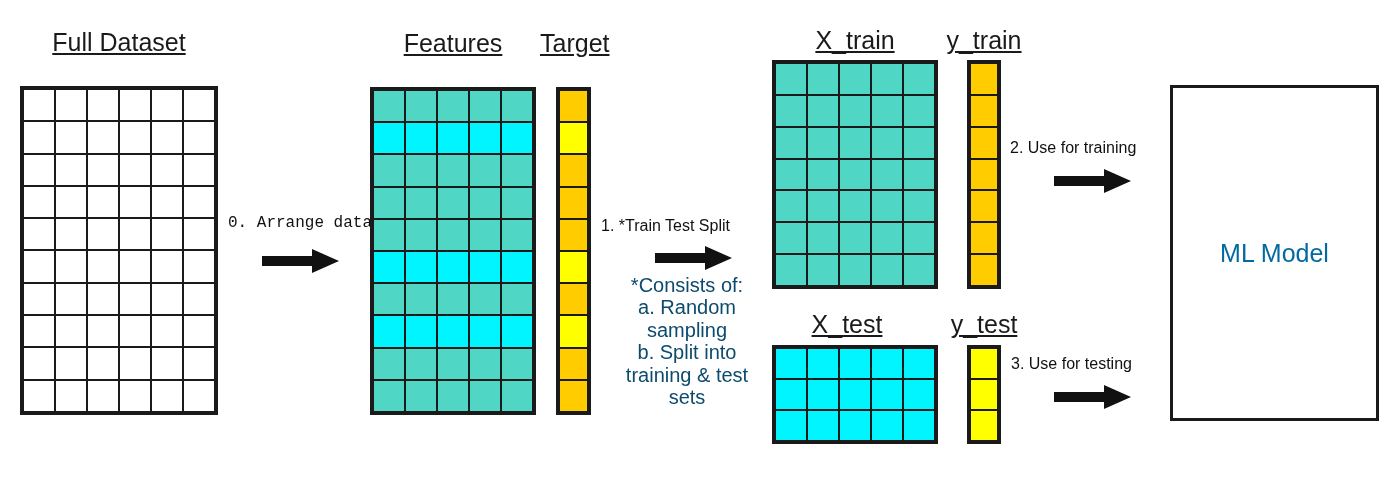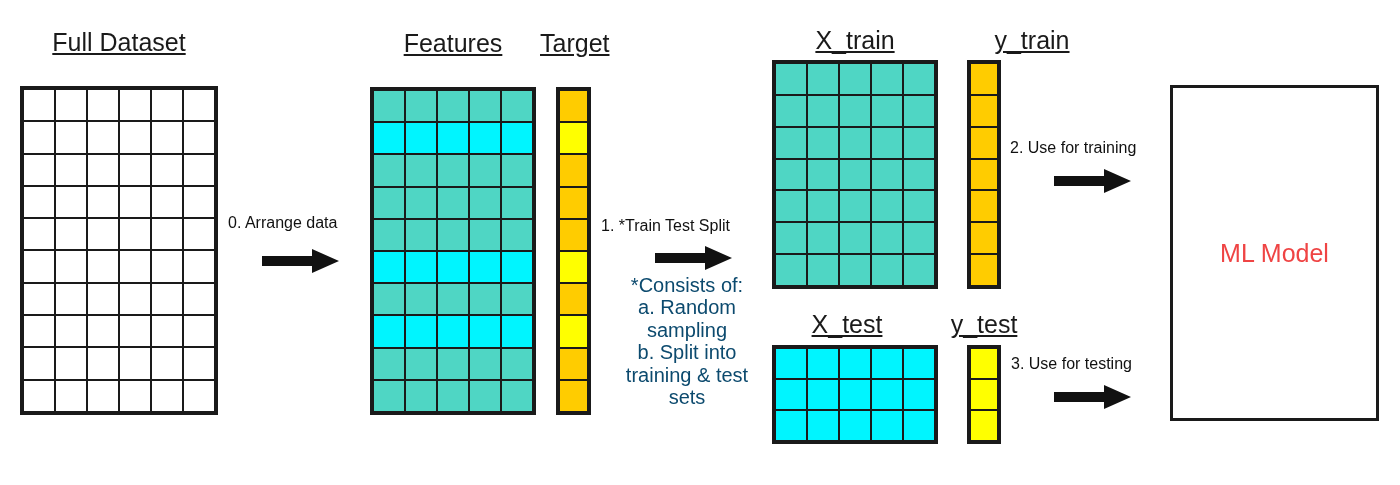--- a/index.html
+++ b/index.html
@@ -73,21 +73,21 @@
     position: absolute;
     box-sizing: border-box;
     border: 3px solid #1a1a1a;
     background: #ffffff;
     display: flex;
     align-items: center;
     justify-content: center;
   }
   .model-label {
     font-size: 25px;
-    color: #ef4444;
+    color: #0369a1;
     white-space: nowrap;
   }
 </style>
 </head>
 <body>
 
 <div id="canvas">
 
   <div class="title" style="left:20px; top:28px; width:198px;">Full Dataset</div>
   <div class="grid" id="grid-full" style="left: 20px; top: 86px; width: 198px; height: 329px; grid-template-columns: repeat(6, 1fr); grid-template-rows: repeat(10, 1fr);">
@@ -146,21 +146,21 @@
       <div class="cell c-white"></div>
       <div class="cell c-white"></div>
       <div class="cell c-white"></div>
       <div class="cell c-white"></div>
       <div class="cell c-white"></div>
       <div class="cell c-white"></div>
       <div class="cell c-white"></div>
       <div class="cell c-white"></div>
     </div>
 
-  <div class="step-label" style="left:228px; top:214px;">0. Arrange data</div>
+  <div class="step-label" style="left:228px; top:214px;font-family:Liberation Mono, monospace;">0. Arrange data</div>
   <svg class="arrow" style="left:262px; top:248px;" width="78" height="26" viewBox="0 0 78 26">
     <polygon points="0,8 50,8 50,1 77,13 50,25 50,18 0,18" fill="#111111"></polygon>
   </svg>
 
   <div class="title" style="left:370px; top:29px; width:166px;">Features</div>
   <div class="grid" id="grid-features" style="left: 370px; top: 87px; width: 166px; height: 328px; grid-template-columns: repeat(5, 1fr); grid-template-rows: repeat(10, 1fr);">
       <div class="cell c-teal"></div>
       <div class="cell c-teal"></div>
       <div class="cell c-teal"></div>
       <div class="cell c-teal"></div>
@@ -271,21 +271,21 @@
       <div class="cell c-teal"></div>
       <div class="cell c-teal"></div>
       <div class="cell c-teal"></div>
       <div class="cell c-teal"></div>
       <div class="cell c-teal"></div>
       <div class="cell c-teal"></div>
       <div class="cell c-teal"></div>
       <div class="cell c-teal"></div>
     </div>
 
-  <div class="title" style="left:944px; top:26px; width:80px;margin-left:48px;">y_train</div>
+  <div class="title" style="left:944px; top:26px; width:80px;">y_train</div>
   <div class="grid" id="grid-ytrain" style="left: 967px; top: 60px; width: 34px; height: 229px; grid-template-columns: repeat(1, 1fr); grid-template-rows: repeat(7, 1fr);">
       <div class="cell c-gold"></div>
       <div class="cell c-gold"></div>
       <div class="cell c-gold"></div>
       <div class="cell c-gold"></div>
       <div class="cell c-gold"></div>
       <div class="cell c-gold"></div>
       <div class="cell c-gold"></div>
     </div>
 

